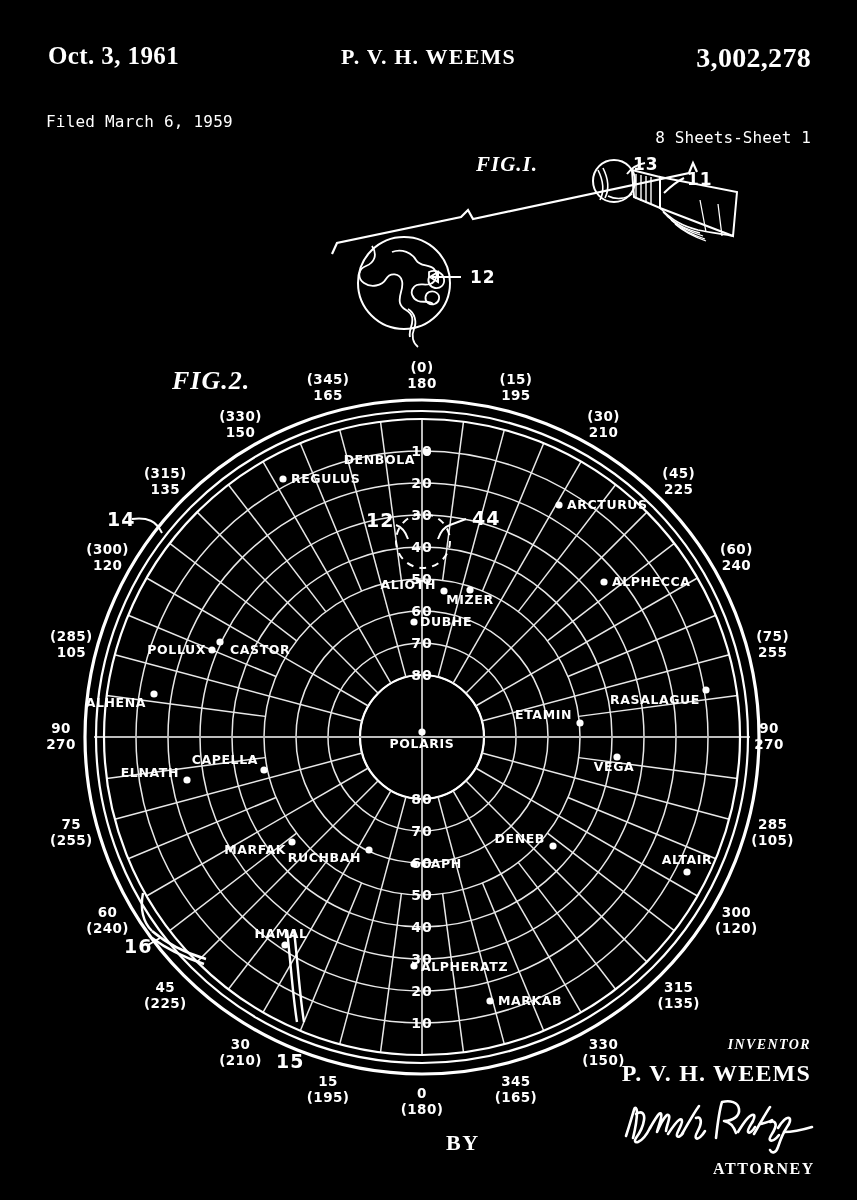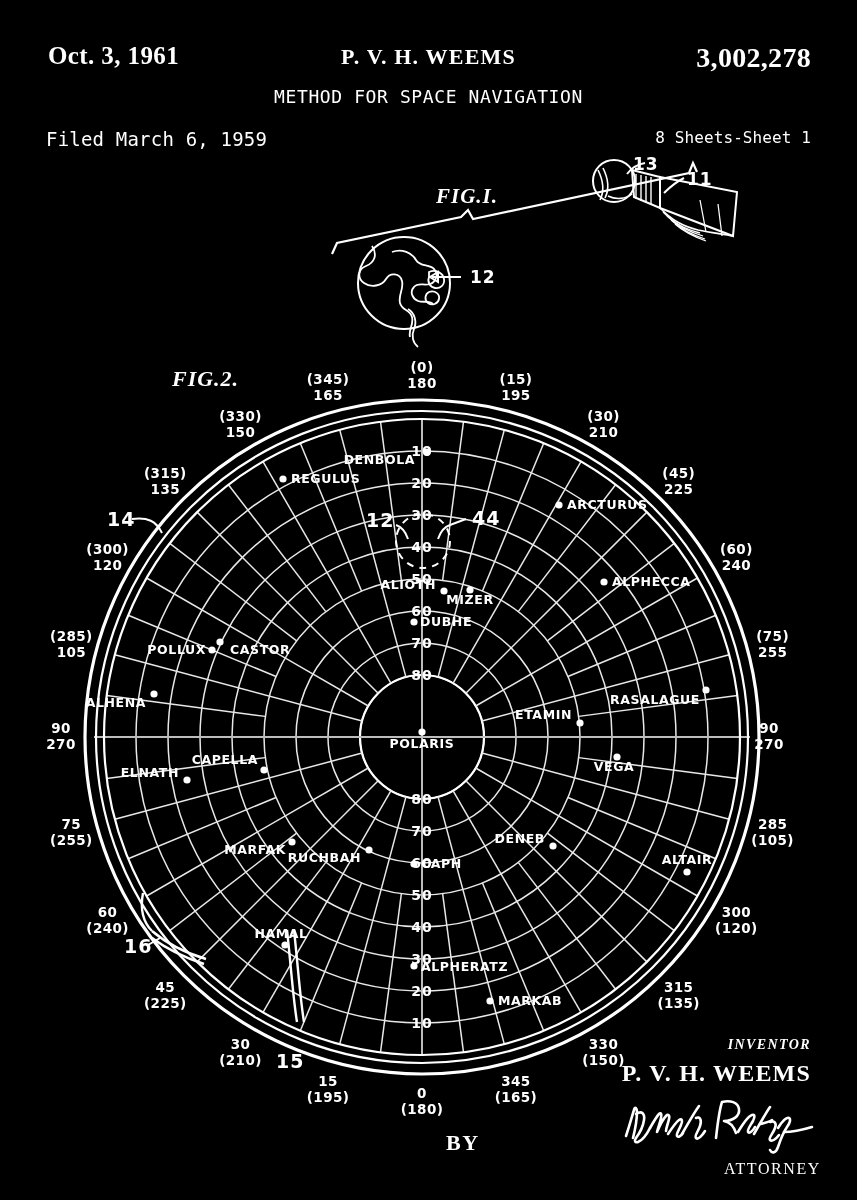--- a/index.html
+++ b/index.html
@@ -27,39 +27,39 @@
     position:absolute;right:46px;top:42px;
     font-family:"Liberation Serif","DejaVu Serif",serif;
     font-weight:700;font-size:28px;letter-spacing:.3px;white-space:nowrap;
   }
   .hdr-title{
     position:absolute;left:0;right:0;top:86px;text-align:center;
     font-family:"DejaVu Sans Mono","Liberation Mono",monospace;
     font-size:18px;letter-spacing:.6px;white-space:nowrap;
   }
   .hdr-filed{
-    position:absolute;left:46px;top:128px;
+    position:absolute;left:46px;top:112px;
     font-family:"DejaVu Sans Mono","Liberation Mono",monospace;
-    font-size:19px;letter-spacing:.2px;white-space:nowrap;
+    font-size:16px;letter-spacing:.2px;white-space:nowrap;
   }
   .hdr-sheets{
     position:absolute;right:46px;top:128px;
     font-family:"DejaVu Sans Mono","Liberation Mono",monospace;
     font-size:16px;letter-spacing:.1px;white-space:nowrap;
   }
 
   
   .figcap{
     position:absolute;
     font-family:"Liberation Serif","DejaVu Serif",serif;
     font-style:italic;font-weight:700;font-size:21px;letter-spacing:1px;
     white-space:nowrap;
   }
-  #fig1-caption{left:436px;top:152px;margin-top:32px;}
-  #fig2-caption{left:172px;top:366px;font-size:22px;}
+  #fig1-caption{left:476px;top:152px;}
+  #fig2-caption{left:172px;top:366px;font-size:26px;}
 
   
   svg{position:absolute;left:0;top:0;overflow:visible;}
   #fig1-svg{width:857px;height:360px;}
   #fig2-svg{width:857px;height:1200px;}
 
   .ln{fill:none;stroke:#fff;}
   .grid{stroke:#e8e8e8;stroke-width:1.5;fill:none;}
   .gridbold{stroke:#fff;stroke-width:2.2;fill:none;}
   .rimline{stroke:#fff;stroke-width:3.2;fill:none;}
@@ -103,35 +103,34 @@
     position:absolute;right:46px;top:1060px;
     font-family:"Liberation Serif","DejaVu Serif",serif;
     font-weight:700;font-size:24px;letter-spacing:1.2px;white-space:nowrap;
   }
   .sig-by{
     position:absolute;left:446px;top:1130px;
     font-family:"Liberation Serif","DejaVu Serif",serif;
     font-weight:700;font-size:22px;letter-spacing:1.5px;white-space:nowrap;
   }
   .sig-attorney{
-    position:absolute;right:36px;top:1160px;
-    font-family:"Liberation Serif","DejaVu Serif",serif;
-    font-weight:400;font-size:16px;letter-spacing:1.6px;white-space:nowrap;
+    position:absolute;right:42px;top:1160px;
+    font-family:"Liberation Serif","DejaVu Serif",serif;
+    font-weight:700;font-size:16px;letter-spacing:1.6px;white-space:nowrap;
   }
   #signature-mark{position:absolute;left:620px;top:1092px;width:200px;height:62px;}
 </style>
 </head>
 <body>
 
 <div class="sheet">
 
   <div class="hdr-date">Oct. 3, 1961</div>
   <div class="hdr-inventor">P. V. H. WEEMS</div>
   <div class="hdr-patno">3,002,278</div>
-  <div class="hdr-title">METHOD FOR SPACE NAVIGATION</div>
   <div class="hdr-filed">Filed March 6, 1959</div>
   <div class="hdr-sheets">8 Sheets-Sheet 1</div>
 
   <div class="figcap" id="fig1-caption">FIG.I.</div>
 
   <svg id="fig1-svg" viewBox="0 0 857 360">
 
     <path class="ln" style="stroke-width:2.2" d="M 332 254 L 337 243 L 461 217 L 468 210 L 473 219 L 689 173 L 693 163 L 697 172"></path>
 
     <g>

